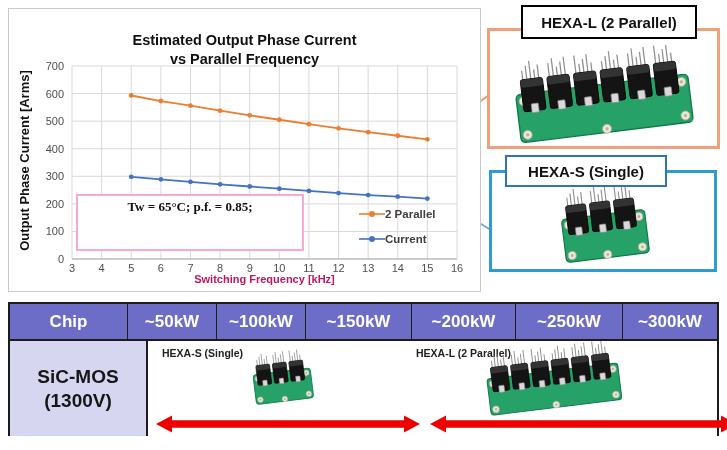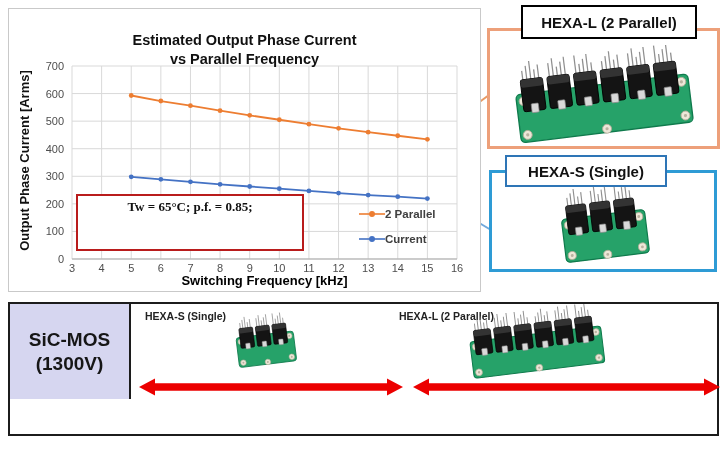--- a/index.html
+++ b/index.html
@@ -14,23 +14,23 @@
 
   #chart-box{position:absolute;left:8px;top:8px;width:473px;height:284px;
              background:#fff;border:1px solid #C9C9C9;box-sizing:border-box;}
   .chart-title{position:absolute;left:0;top:22px;width:100%;text-align:center;
                font-weight:bold;font-size:14.5px;color:#101010;line-height:1.3;}
   #plot{position:absolute;left:0;top:0;}
   .y-title{position:absolute;left:8px;top:248px;width:193px;height:18px;
            transform:rotate(-90deg);transform-origin:0 0;text-align:center;
            font-weight:bold;font-size:13px;color:#101010;white-space:nowrap;}
   .x-title{position:absolute;left:63px;top:264px;width:385px;text-align:center;
-           font-weight:bold;font-size:13px;color:#000000;}
+           font-weight:bold;font-size:11px;color:#be185d;}
   .note-box{position:absolute;left:67px;top:185px;width:228px;height:57px;
-            border:2px solid #b91c1c;background:#fff;box-sizing:border-box;
+            border:2px solid #f9a8d4;background:#fff;box-sizing:border-box;
             font-family:"Liberation Serif",serif;font-weight:bold;font-size:13px;
             color:#111;text-align:center;padding-top:3px;line-height:1.3;}
   #legend{position:absolute;left:350px;top:194px;}
   .leg-row{display:flex;align-items:center;height:22px;margin-bottom:3px;}
   .leg-label{font-size:11.5px;font-weight:bold;color:#3f3f3f;}
 
   .callout-label{position:absolute;background:#fff;display:flex;align-items:center;
                  justify-content:center;font-weight:bold;font-size:15px;color:#111;
                  box-sizing:border-box;z-index:3;}
   #hexal-label{left:521px;top:5px;width:176px;height:34px;border:2.5px solid #000;}
@@ -51,21 +51,21 @@
       display:flex;align-items:center;justify-content:center;
       border-right:1.5px solid #1c1c1c;box-sizing:border-box;}
   .th:nth-child(1){width:118px;}
   .th:nth-child(2){width:89px;}
   .th:nth-child(3){width:89px;}
   .th:nth-child(4){width:106px;}
   .th:nth-child(5){width:104px;}
   .th:nth-child(6){width:107px;}
   .th:nth-child(7){flex:1;border-right:none;}
   .tbody{display:flex;height:95px;}
-  .row-label{width:121px;background:#D6D6F0;border-right:2px solid #1c1c1c;
+  .row-label{width:138px;background:#D6D6F0;border-right:2px solid #1c1c1c;
              box-sizing:border-box;display:flex;flex-direction:column;align-items:center;
              justify-content:center;font-weight:bold;font-size:19px;color:#161616;line-height:1.25;}
   .row-body{flex:1;position:relative;background:#fff;}
   .cell-label{position:absolute;font-weight:bold;font-size:10.5px;color:#222;}
   #lblS{left:14px;top:6px;}
   #lblL{left:268px;top:6px;}
   #modS2{left:76px;top:6px;width:118px;height:62px;}
   #modL2{left:296px;top:0px;width:220px;height:76px;}
   #arrows{position:absolute;left:0;bottom:1px;width:593px;height:22px;}
 </style>
@@ -293,20 +293,29 @@
               <rect x="72" y="28" width="25" height="36" rx="2.5" fill="#141414" stroke="#000"></rect>
               <rect x="72" y="28" width="25" height="9" rx="2.5" fill="#333333"></rect>
               <rect x="81" y="56" width="8" height="10" rx="1" fill="#D9D9D9" stroke="#8A8A8A" stroke-width="0.8"></rect>
             </g>
           </svg></div>
     </div>
     <div id="hexas-label" class="callout-label">HEXA-S (Single)</div>
   </div>
 
   <div id="ptable">
+    <div class="thead">
+      <div class="th">Chip</div>
+      <div class="th">~50kW</div>
+      <div class="th">~100kW</div>
+      <div class="th">~150kW</div>
+      <div class="th">~200kW</div>
+      <div class="th">~250kW</div>
+      <div class="th">~300kW</div>
+    </div>
     <div class="tbody">
       <div class="row-label">
         <div>SiC-MOS</div>
         <div>(1300V)</div>
       </div>
       <div class="row-body">
         <div id="lblS" class="cell-label">HEXA-S (Single)</div>
         <div id="modS2" class="module"><svg viewBox="0 0 114 112" width="100%" height="100%" preserveAspectRatio="xMidYMid meet">
               <g transform="rotate(-7 57 66)">
                 <rect x="5" y="44" width="104" height="54" rx="5" fill="#26A269" stroke="#0F7A4C" stroke-width="1.5"></rect>

